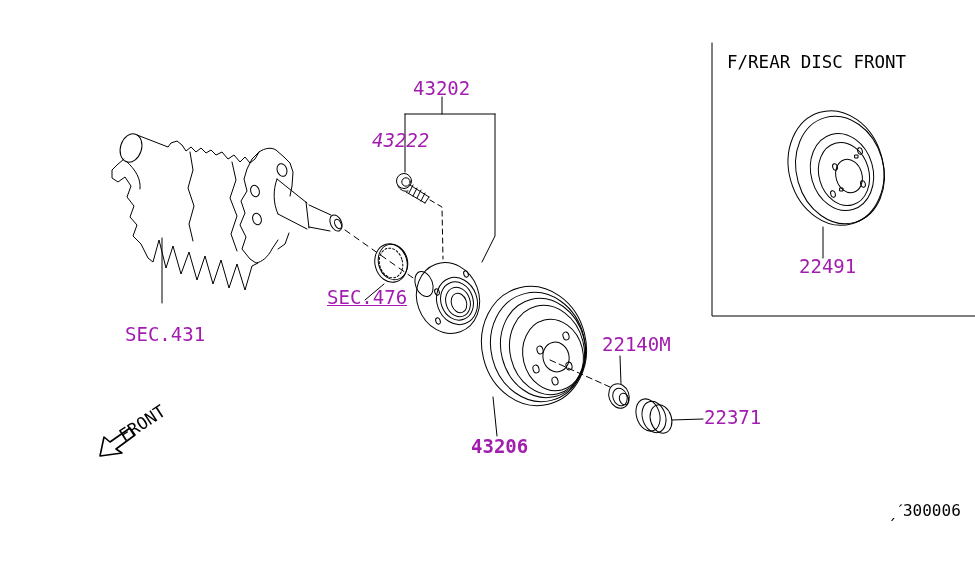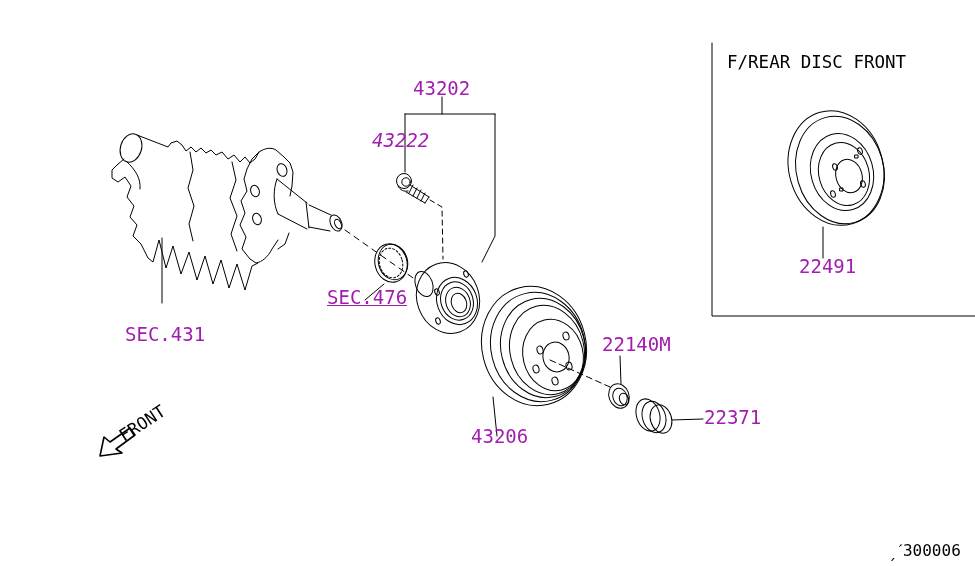--- a/index.html
+++ b/index.html
@@ -19,27 +19,27 @@
     position:absolute;left:727px;top:54px;
     font-size:17.5px;line-height:1;white-space:nowrap;color:#000;
   }
   .front-label{
     position:absolute;left:121px;top:429px;
     font-size:17px;line-height:1;white-space:nowrap;color:#000;
     transform:rotate(-33deg);transform-origin:left center;
   }
   .footer-code{
     position:absolute;left:888px;top:503px;
-    font-size:16px;line-height:1;white-space:nowrap;color:#000;margin-top:40px;
+    font-size:16px;line-height:1;white-space:nowrap;color:#000;
   }
   .c43202{left:413px;top:79px;}
   .c43222{left:372px;top:131px;font-style:italic;}
   .csec431{left:125px;top:304px;margin-top:21px;}
   .csec476{left:327px;top:288px;text-decoration:underline;}
-  .c43206{left:471px;top:427px;}
+  .c43206{left:471px;top:437px;font-weight:bold;}
   .c43262m{left:602px;top:335px;}
   .c43234{left:704px;top:408px;}
   .c43207{left:799px;top:257px;}
 </style>
 </head>
 <body>
 
 <svg id="art" width="975" height="566" viewBox="0 0 975 566">
   <g stroke="#000" fill="none" stroke-width="1" stroke-linecap="round" stroke-linejoin="round">
 

